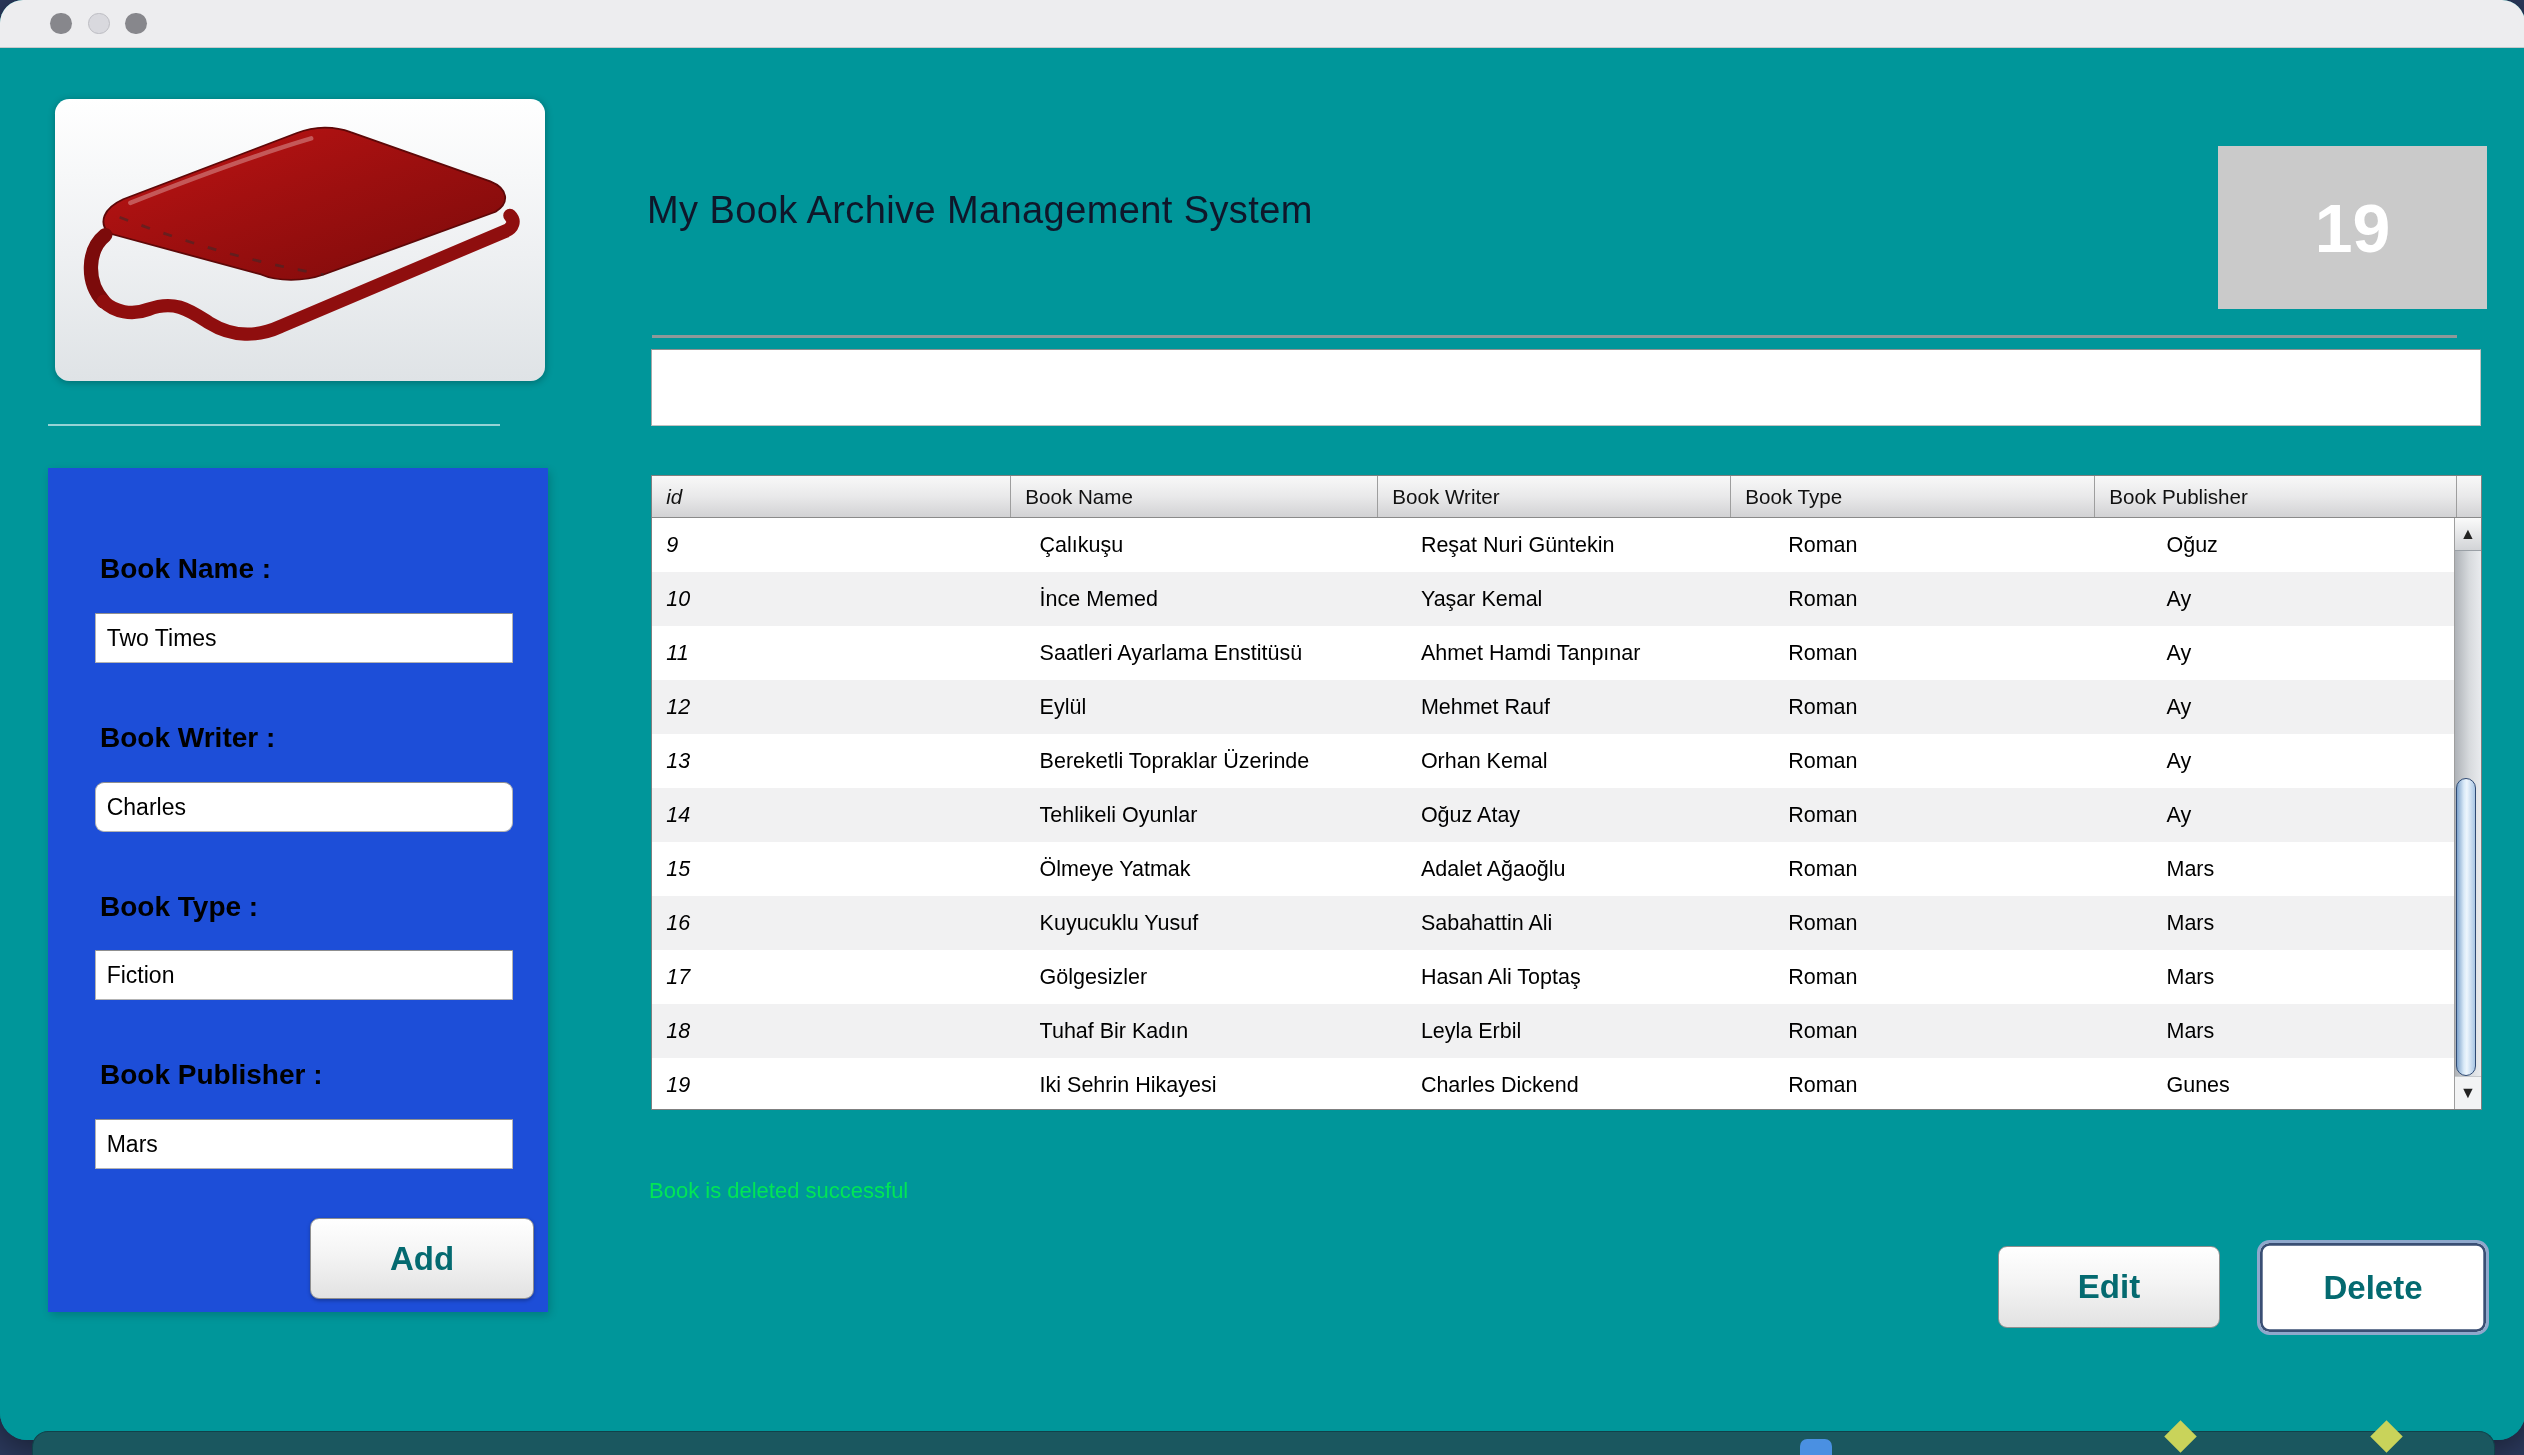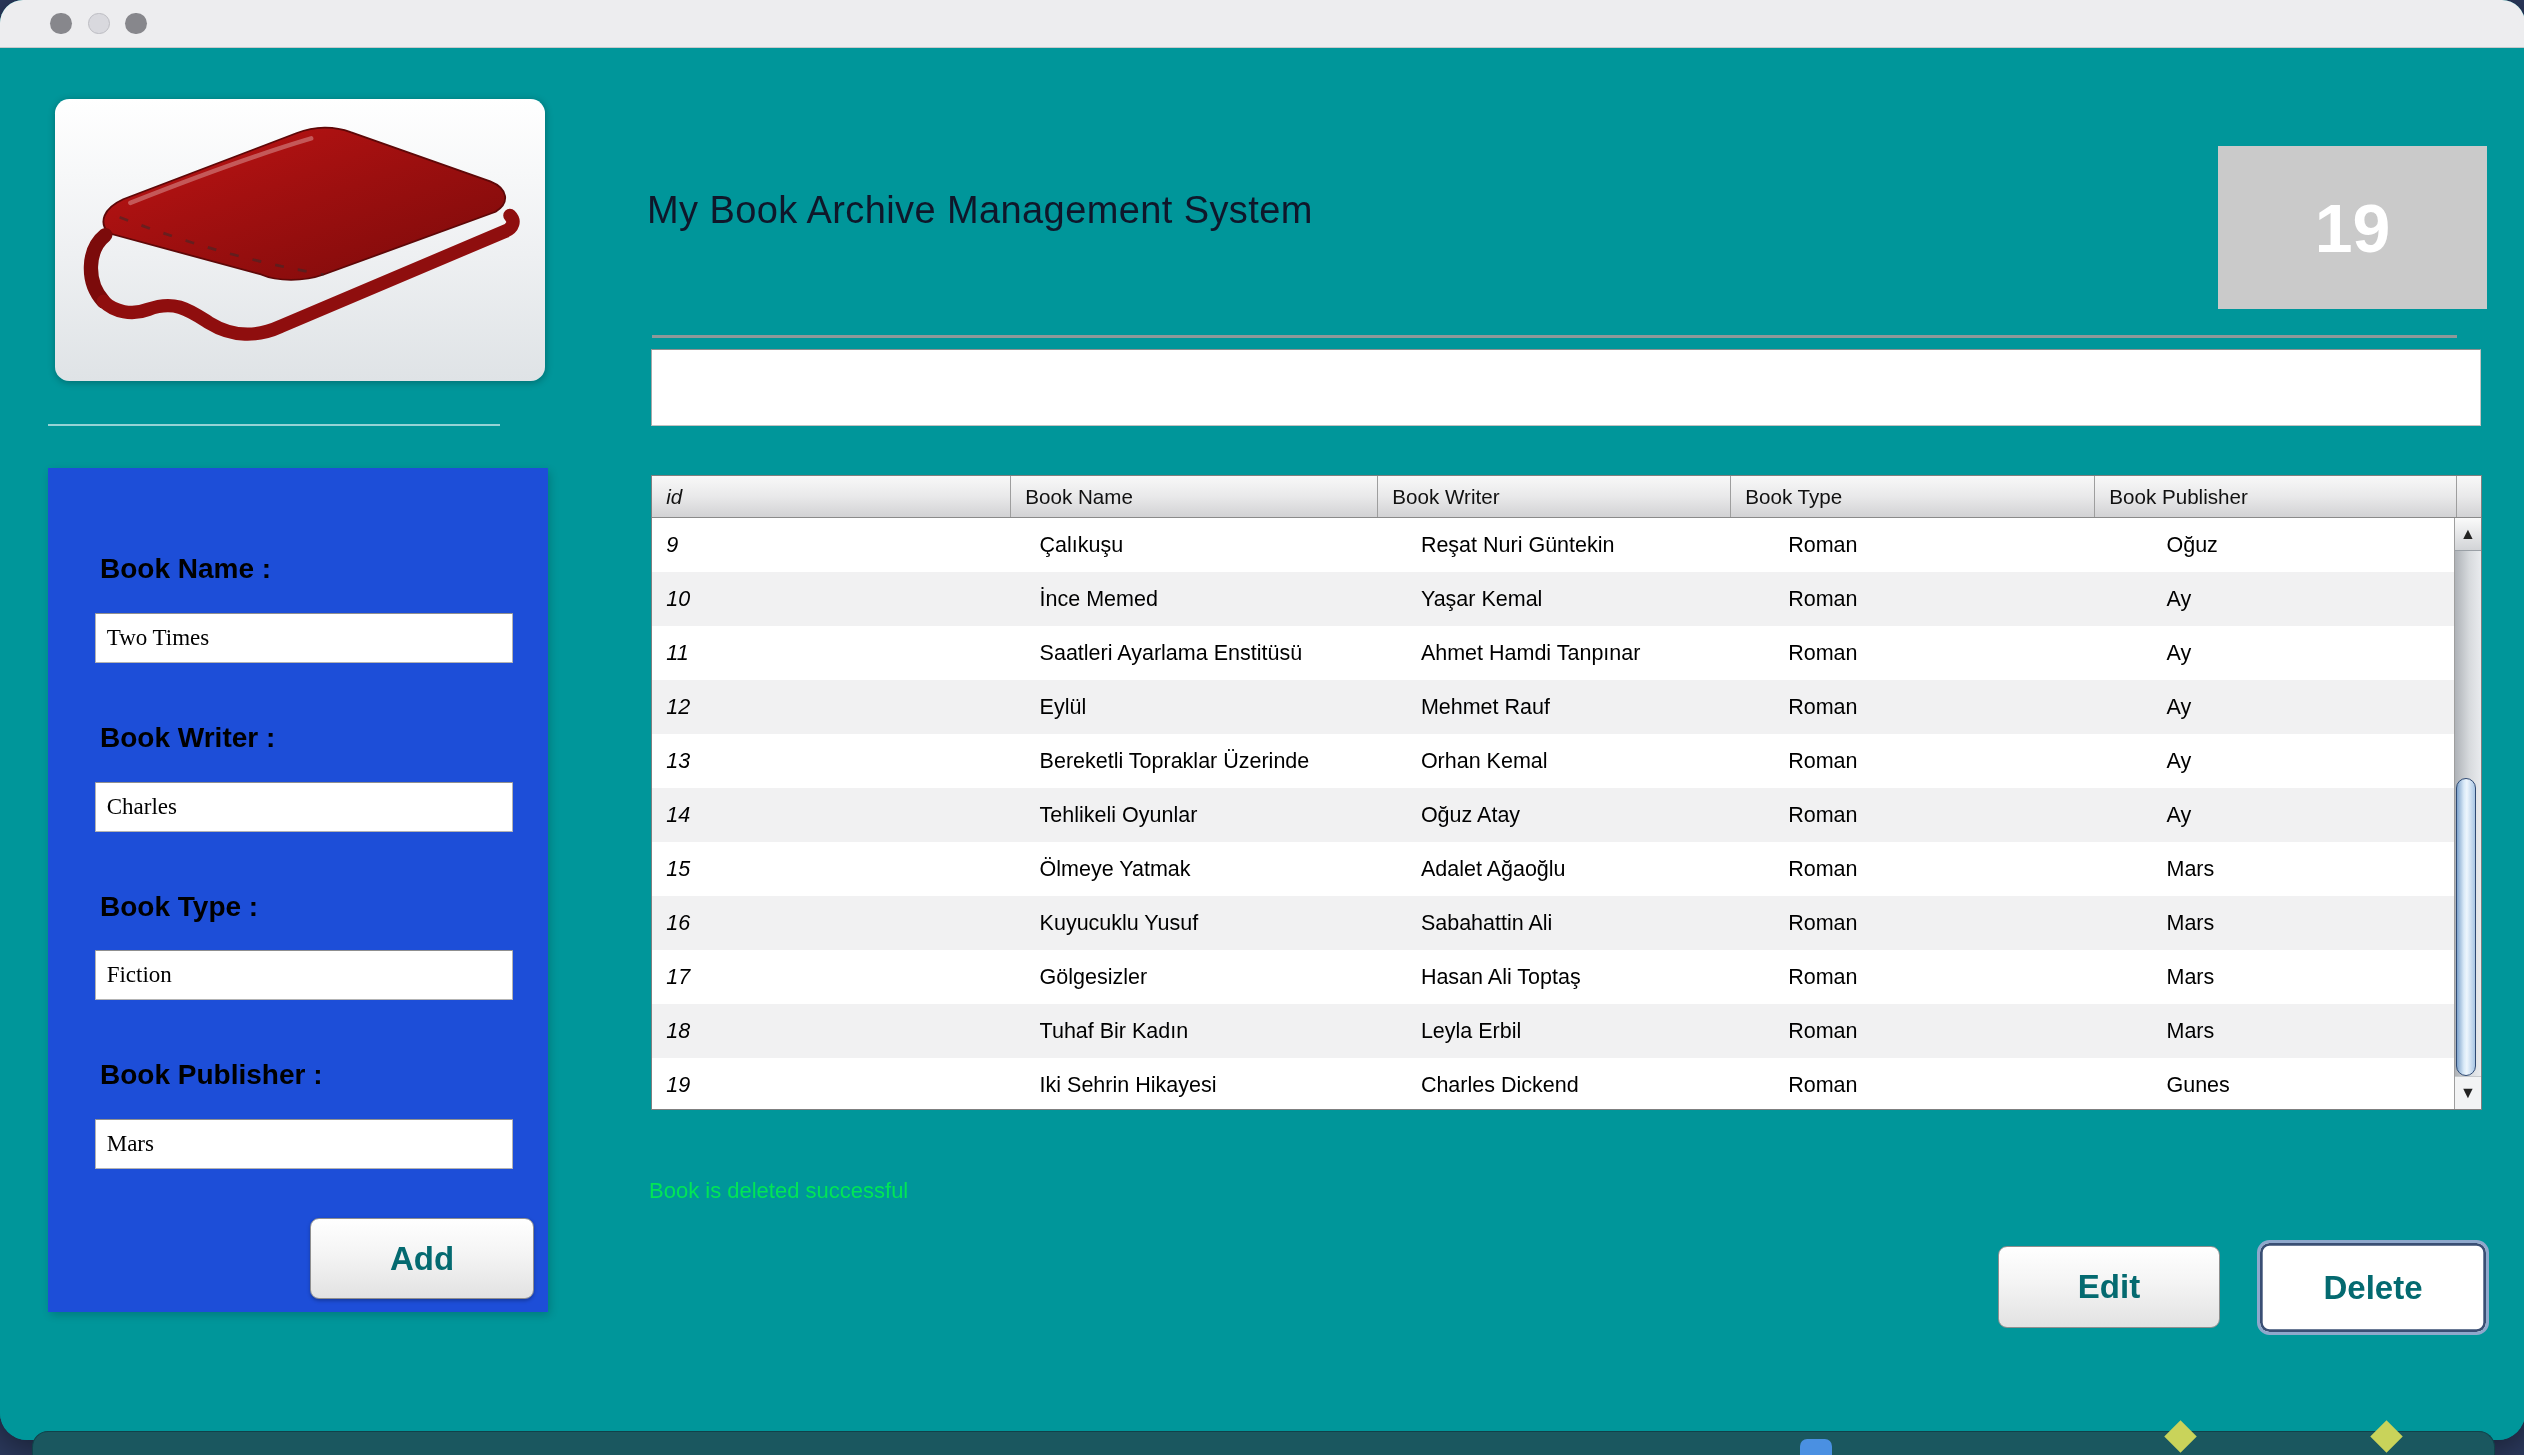--- a/index.html
+++ b/index.html
@@ -10,23 +10,23 @@
   .tl.close{left:50px;background:#87878c;}
   .tl.min{left:88px;background:#d9d9de;border:0.9px solid #bcbcc2;box-sizing:border-box;}
   .tl.max{left:125px;background:#87878c;}
   .content{position:absolute;left:0;top:48px;right:0;bottom:0;background:#00969A;}
 
   
   .book-card{position:absolute;left:55px;top:51px;width:490px;height:282px;border-radius:14.3px;background:linear-gradient(180deg,#ffffff 0%,#eef0f2 55%,#dfe3e6 100%);box-shadow:0.9px 1.8px 7.2px rgba(0,0,0,.25);}
   .left-sep{position:absolute;left:48px;top:376px;width:452px;height:1.8px;background:rgba(230,245,245,.65);}
   .form-panel{position:absolute;left:48px;top:420px;width:500px;height:844px;background:#1d4ed8;box-shadow:1.8px 2.7px 9px rgba(0,0,0,.2);}
   .f-label{position:absolute;left:52px;font-size:28px;font-weight:bold;color:#000;white-space:nowrap;}
-  .f-input{position:absolute;left:47px;width:405px;height:48px;border:1.8px solid #b3b3b3;border-top-color:#8f8f8f;background:#fff;font-family:Liberation Serif, serif;font-size:23px;color:#000;padding:0 0 0 10.7px;outline:none;border-radius:0.9px;}
+  .f-input{position:absolute;left:47px;width:405px;height:48px;border:1.8px solid #b3b3b3;border-top-color:#8f8f8f;background:#fff;font-family:Liberation Sans, sans-serif;font-size:23px;color:#000;padding:0 0 0 10.7px;outline:none;border-radius:0.9px;}
   .lbl-bn{top:85px;}  .in-bn{top:145px;}
-  .lbl-bw{top:254px;} .in-bw{top:314px;}
+  .lbl-bw{top:254px;} .in-bw{top:314px;border-radius:9px;}
   .lbl-bt{top:423px;} .in-bt{top:482px;}
   .lbl-bp{top:591px;} .in-bp{top:651px;}
   .btn{display:flex;align-items:center;justify-content:center;font-weight:bold;color:#046a70;background:linear-gradient(180deg,#ffffff 0%,#f4f4f4 45%,#e2e2e2 100%);border:1.8px solid #8f8f8f;border-radius:9px;cursor:pointer;font-family:"Liberation Sans",sans-serif;}
   .add-btn{position:absolute;left:262px;top:750px;width:222px;height:79px;font-size:33px;box-shadow:0 1.8px 3.6px rgba(0,0,0,.25);}
 
   
   .page-title{position:absolute;left:647px;top:141px;font-size:38px;font-weight:normal;color:#0f172a;letter-spacing:0.4px;}
   .count-box{position:absolute;left:2218px;top:98px;width:269px;height:163px;background:#cacaca;display:flex;align-items:center;justify-content:center;}
   .count-box span{font-size:68px;font-weight:bold;color:#ffffff;}
   .title-sep{position:absolute;left:652px;top:287px;width:1805px;height:2.7px;background:#8f9899;}

